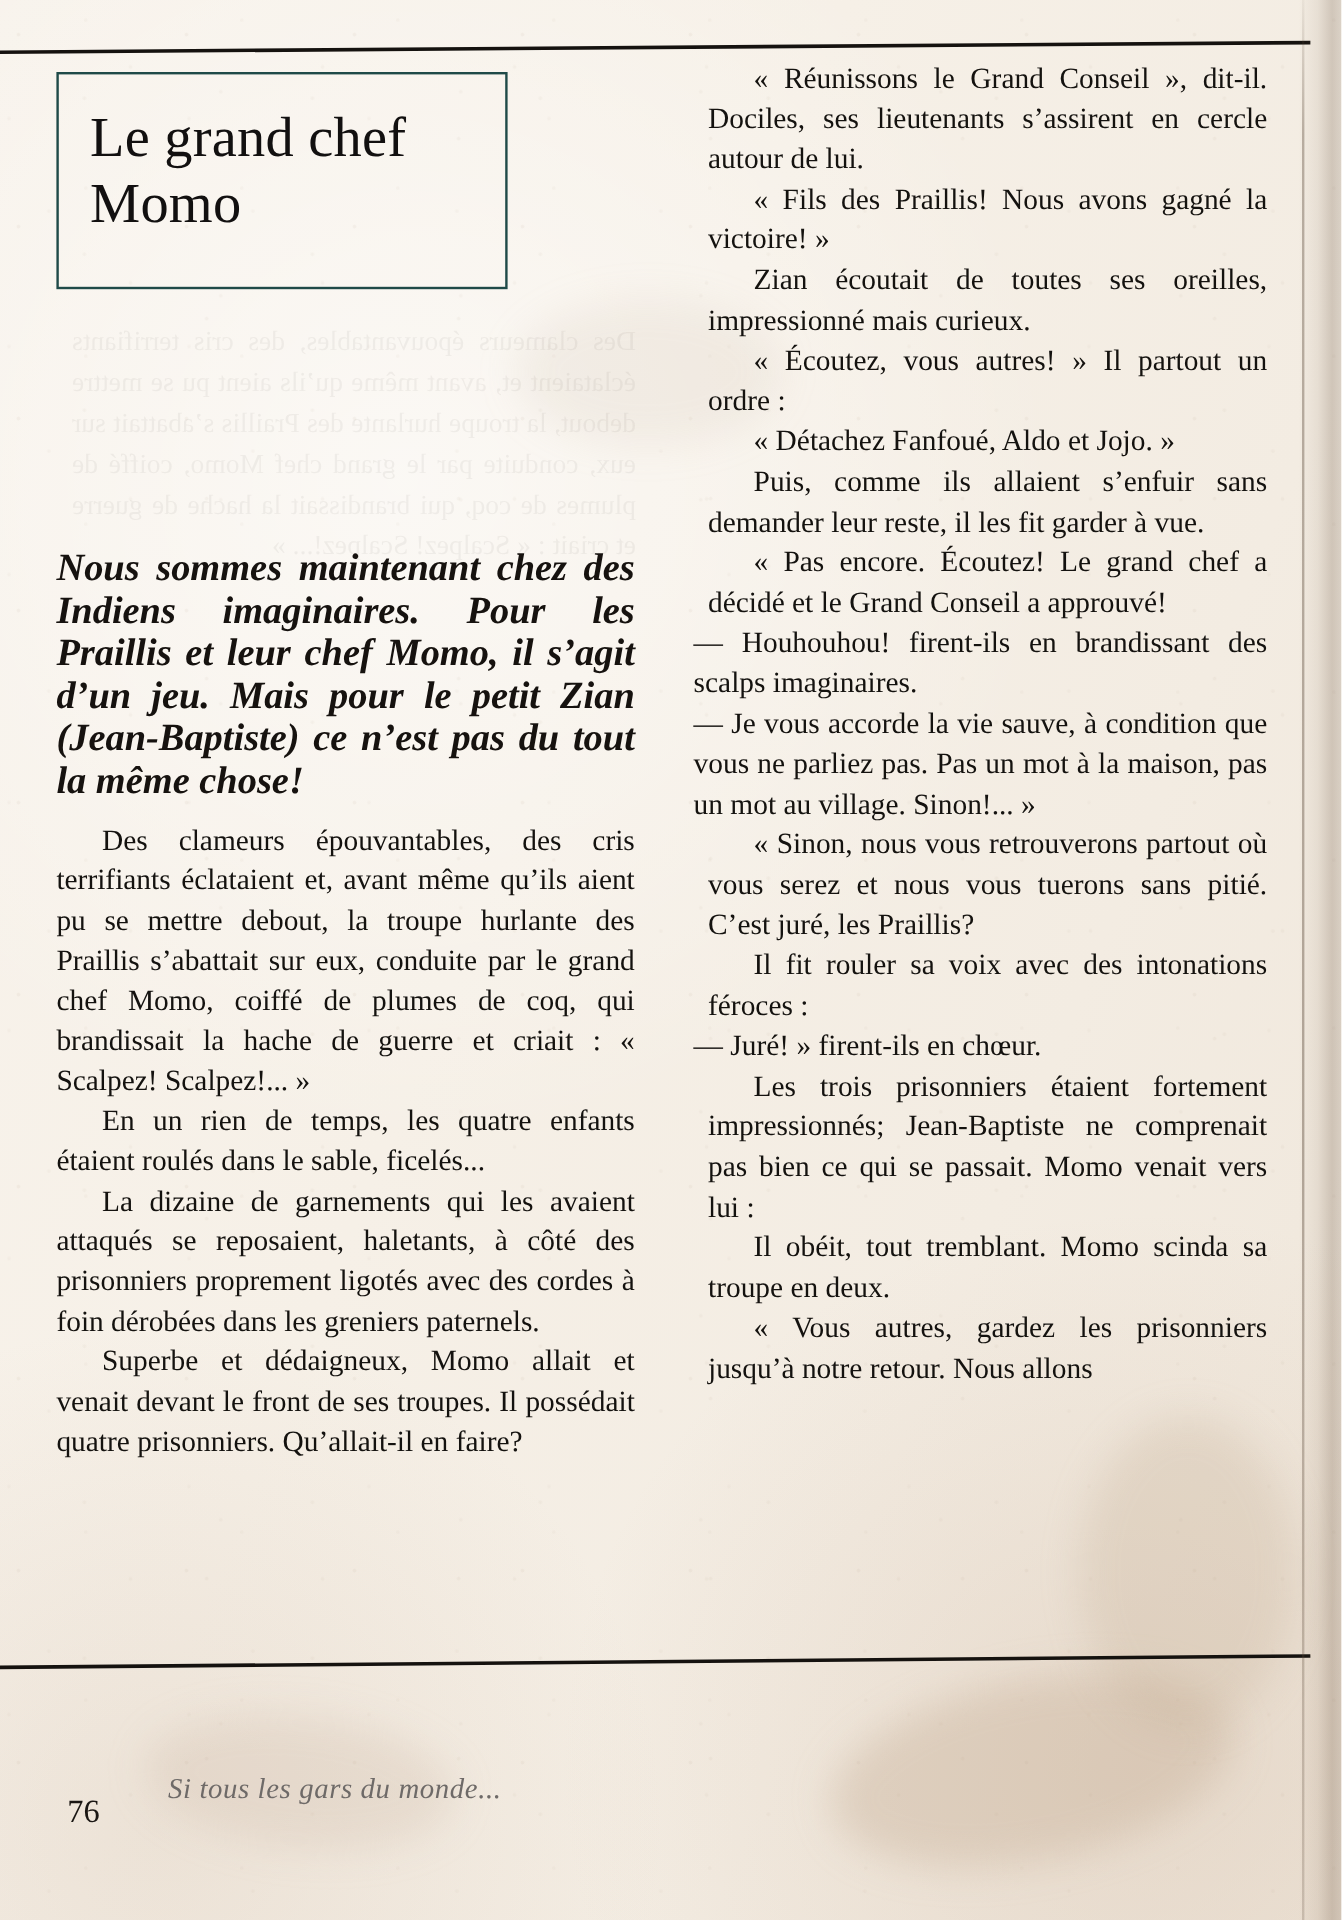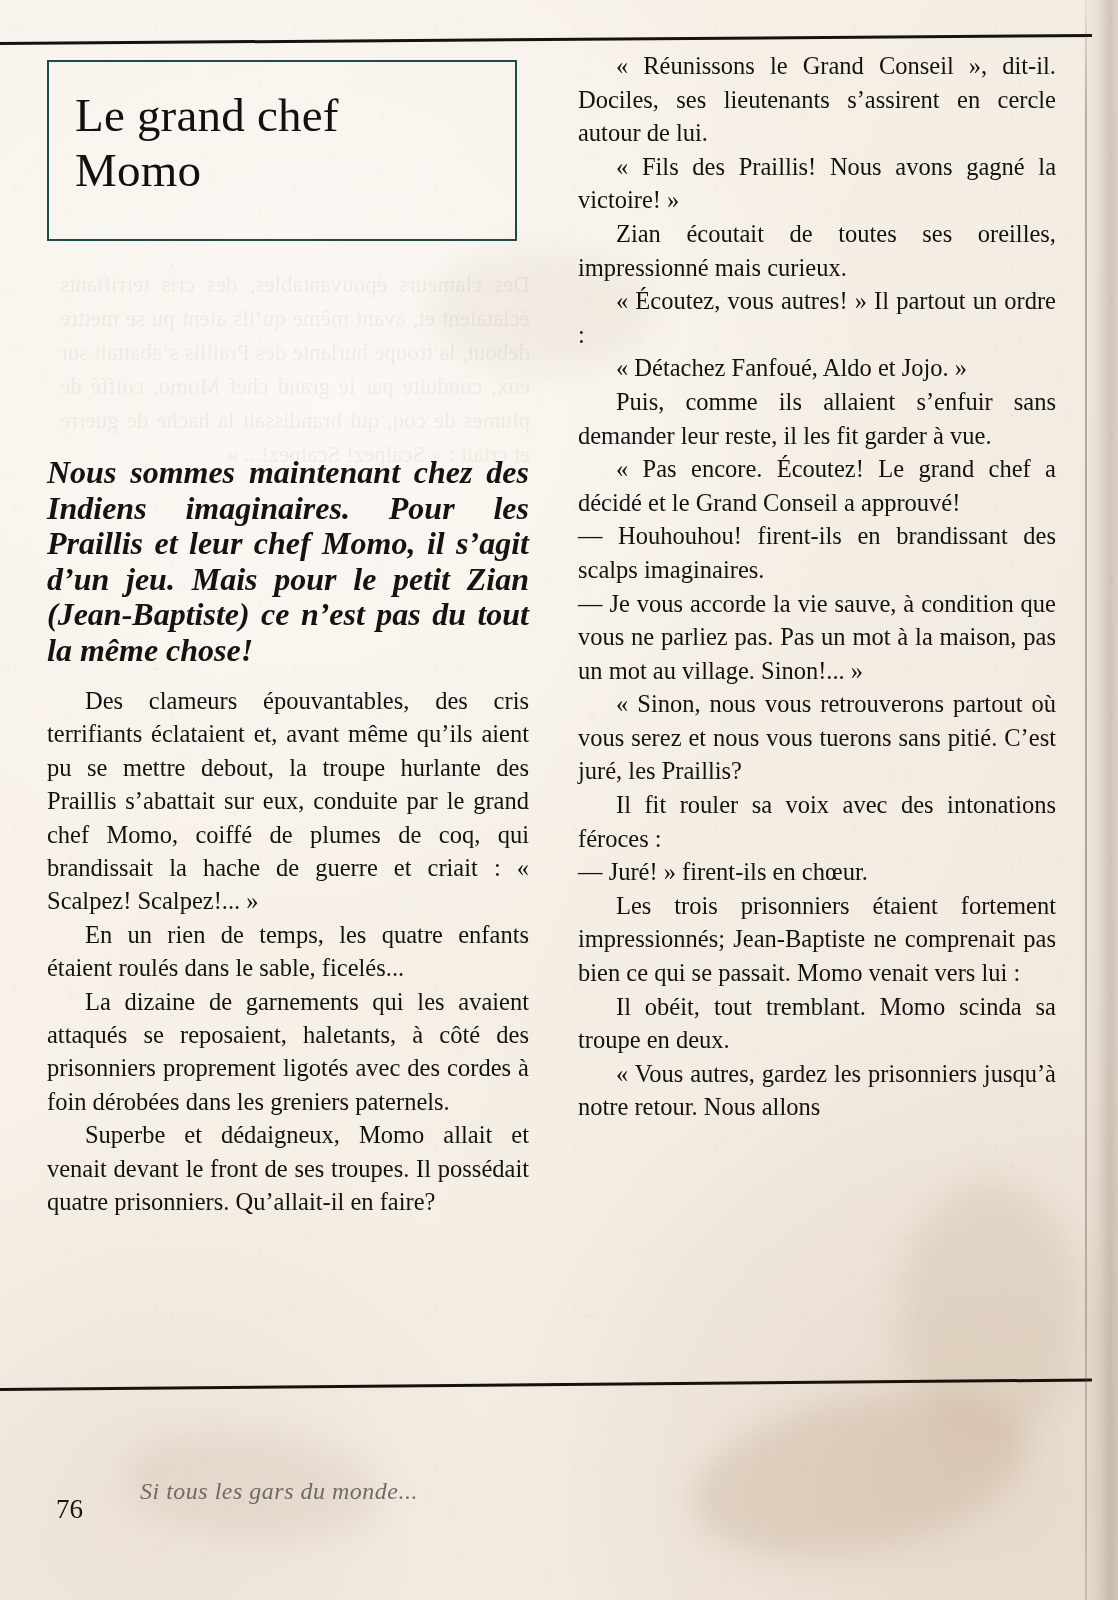--- a/index.html
+++ b/index.html
@@ -98,29 +98,29 @@
   .col {
     position: absolute;
     top: 0;
     font-size: 24.5px;
     line-height: 33.6px;
     text-align: justify;
     text-justify: inter-word;
     hyphens: none;
   }
   .col p { margin: 0; }
-  .col p.indent { text-indent: 1.55em; }
+  .col p.indent { text-indent: 1.55em; margin-left: 12px; }
 
   .col-left  { left: 47px;  top: 60px;  width: 478px; }
   .col-right { left: 578px; top: 49px;  width: 478px; }
 
   
   .title-box {
     position: relative;
-    width: 470px;
+    width: 376px;
     height: 181px;
     box-sizing: border-box;
     border: 2px solid #1f4a48;
     margin-bottom: 0;
   }
   .title-box::after {
     content: "";
     position: absolute;
     inset: 3px;
     border: 0;

